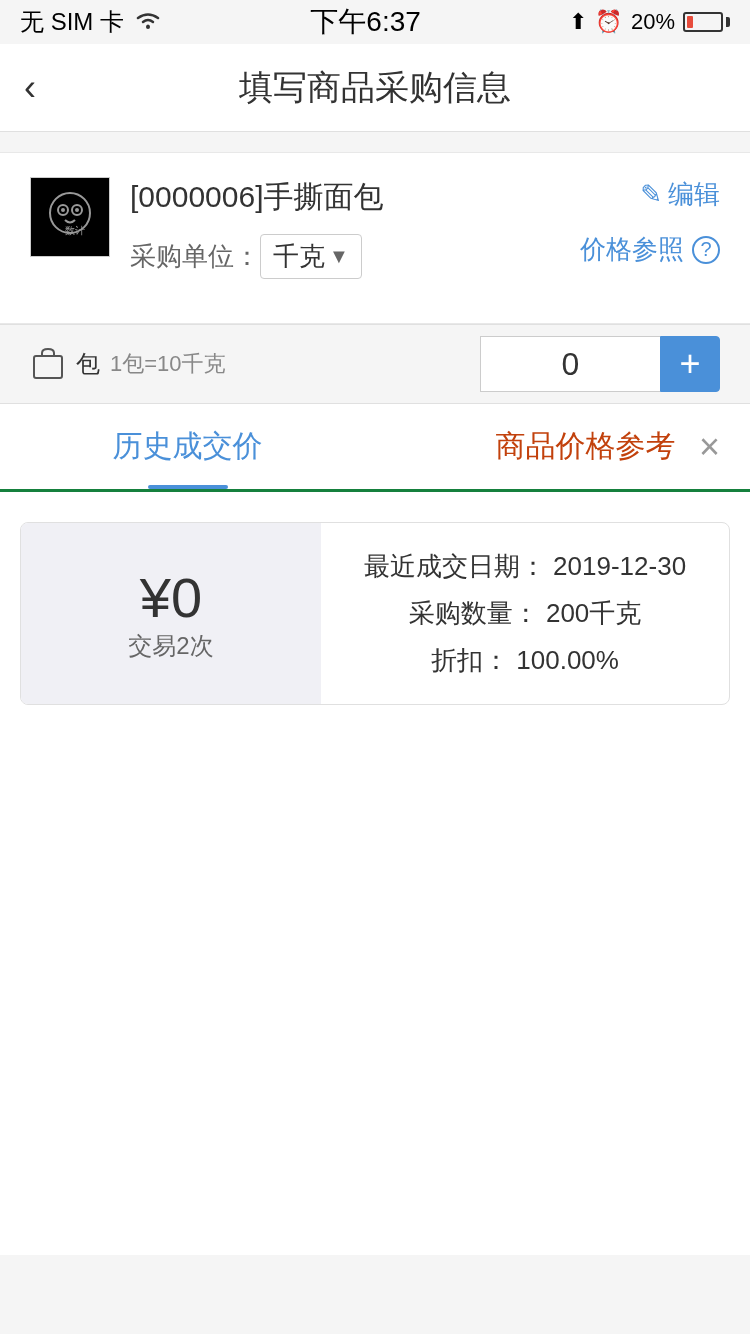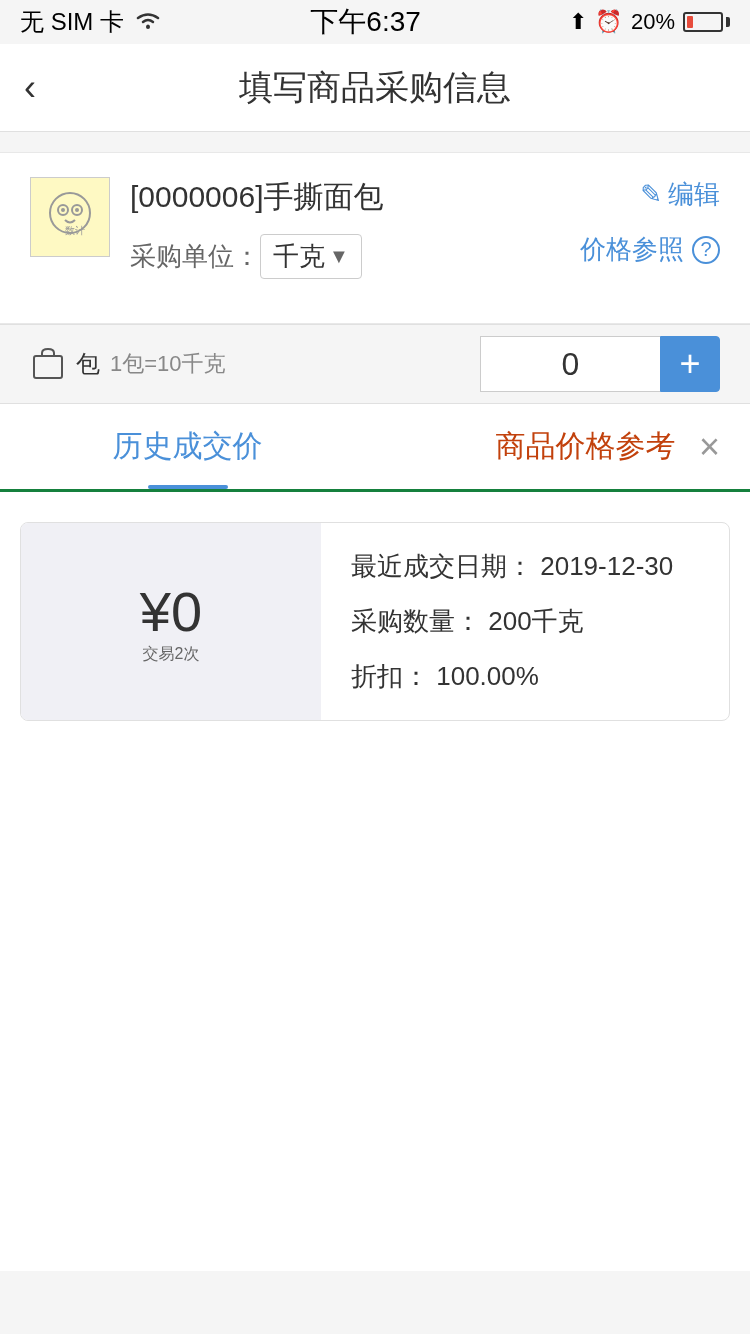--- a/index.html
+++ b/index.html
@@ -108,21 +108,21 @@
       margin-bottom: 20px;
     }
     .product-left {
       display: flex;
       align-items: flex-start;
       gap: 20px;
     }
     .product-thumbnail {
       width: 80px;
       height: 80px;
-      background: #fef9c3;
+      background: #000000;
       border: 1px solid #ccc;
       display: flex;
       align-items: center;
       justify-content: center;
       flex-shrink: 0;
     }
     .owl-icon {
       font-size: 32px;
       color: #888;
     }
@@ -321,30 +321,31 @@
       align-items: center;
       justify-content: center;
       padding: 30px 20px;
     }
     .price-big {
       font-size: 56px;
       font-weight: 300;
       color: #333;
     }
     .price-sub {
-      font-size: 16px;
+      font-size: 24px;
       color: #666;
     }
     .price-card-right {
       flex: 1;
       padding: 24px 30px;
       display: flex;
       flex-direction: column;
-      gap: 16px;
-      justify-content: center;
+      gap: 8px;
+      justify-content: center;
+      text-align: center;
     }
     .price-detail-row {
       font-size: 26px;
       color: #333;
       line-height: 1.5;
     }
     .price-detail-label {
       color: #333;
     }
     .price-detail-value {

